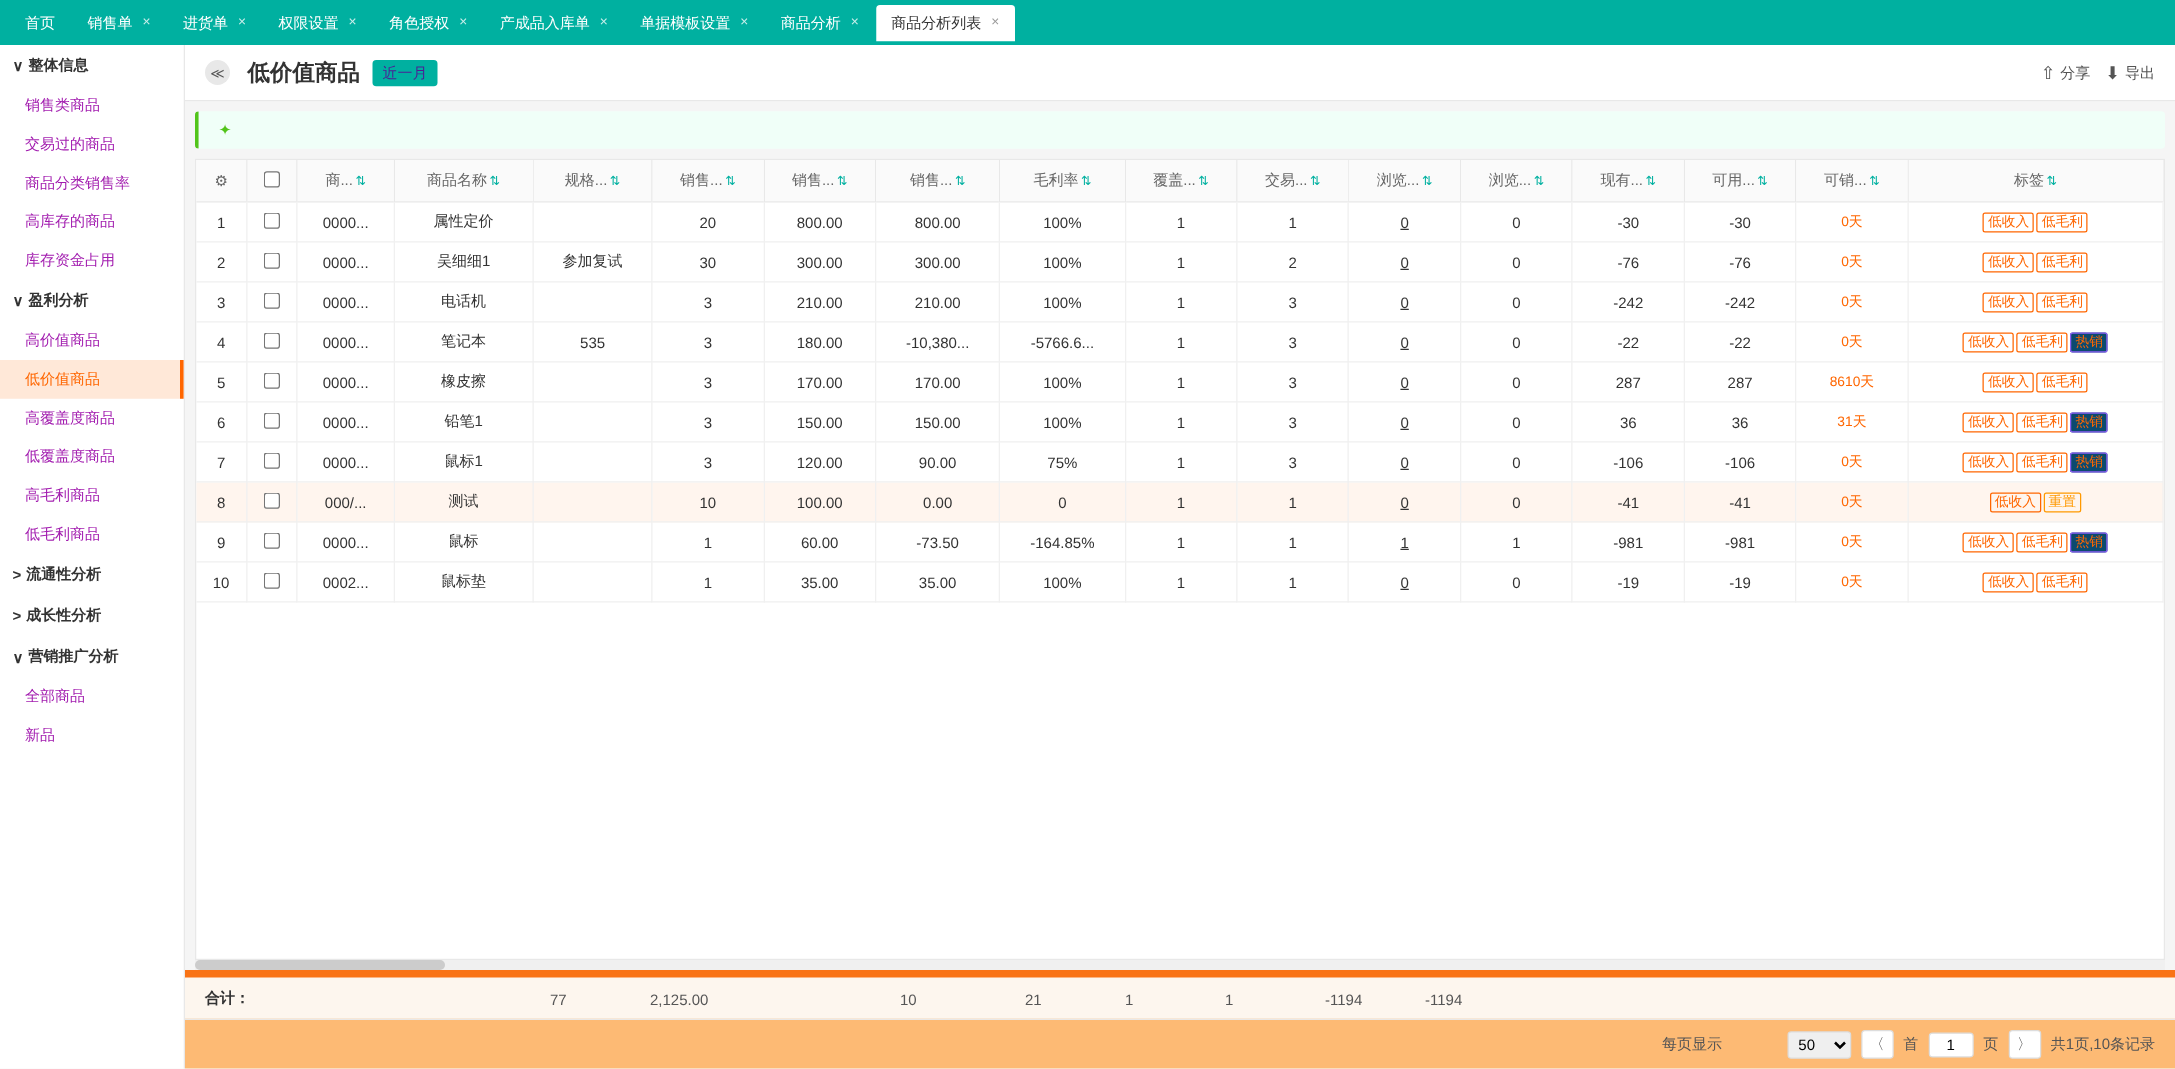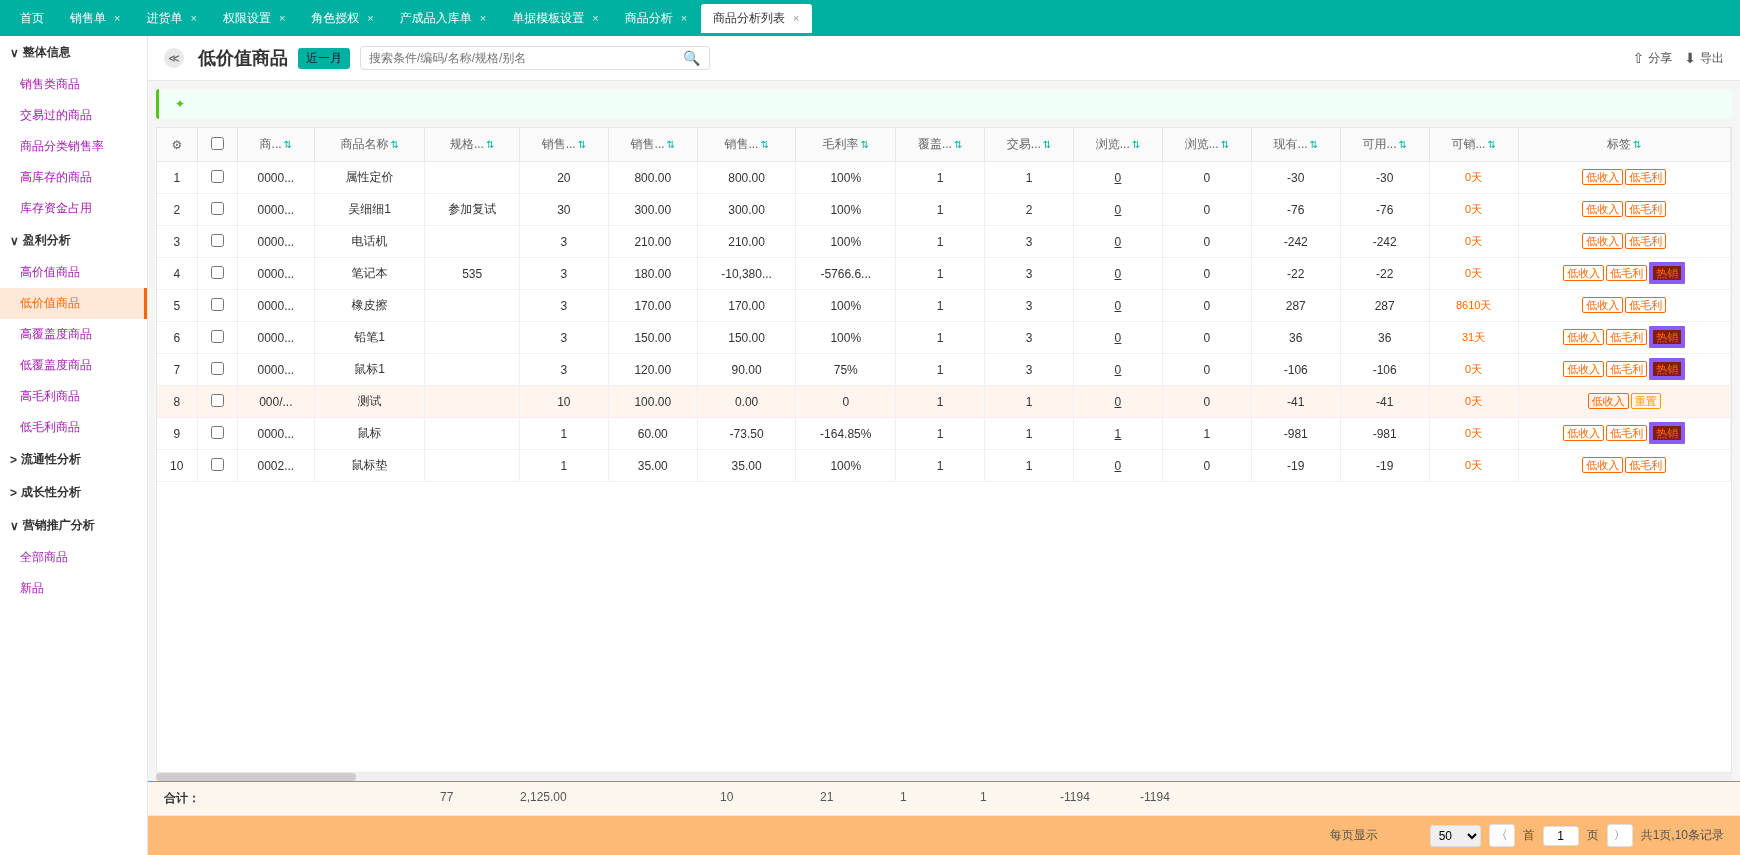--- a/index.html
+++ b/index.html
@@ -80,21 +80,21 @@
       gap: 10px;
       border-bottom: 1px solid #e8e8e8;
     }
     .page-title {
       font-size: 18px;
       font-weight: bold;
       color: #333;
     }
     .tag-btn {
       background: #00b0a0;
-      color: #0f172a;
+      color: #4c1d95;
       border: none;
       border-radius: 3px;
       padding: 2px 8px;
       cursor: pointer;
       font-size: 12px;
     }
     .search-box {
       display: flex;
       align-items: center;
       border: 1px solid #ddd;
@@ -174,32 +174,32 @@
     th .sort-icon { color: #00b0a0; margin-left: 2px; font-size: 10px; }
     td {
       padding: 7px 6px;
       text-align: center;
       border-bottom: 1px solid #f0f0f0;
       border-right: 1px solid #f0f0f0;
       color: #333;
     }
     tr.highlighted td { background: #fff5ee; }
     .tag-low-income { color: #ff6600; font-size: 11px; border: 1px solid #ff6600; border-radius: 2px; padding: 1px 3px; margin: 1px; text-align: right; }
-    .tag-hot { color: #ff6600; font-size: 11px; border: 4px solid #8b5cf6; border-radius: 2px; padding: 1px 3px; margin: 1px; background: #7f1d1d; }
+    .tag-hot { color: #ff6600; font-size: 11px; border: 1px solid #8b5cf6; border-radius: 2px; padding: 1px 3px; margin: 1px; background: #0c4a6e; }
     .tag-recommend { color: #ff9900; font-size: 11px; border: 1px solid #ff9900; border-radius: 2px; padding: 1px 3px; margin: 1px; }
     .tag-days { color: #ff6600; font-size: 11px; }
     .underline-link { text-decoration: underline; color: #333; cursor: pointer; }
 
     
     .summary-bar {
       background: #fdf6ee;
-      border-top: 1px solid #f97316;
+      border-top: 6px solid #f97316;
       padding: 8px 16px;
       display: flex;
-      align-items: flex-start;
+      align-items: flex-end;
       gap: 20px;
       font-size: 12px;
       color: #555;
     }
     .summary-label { font-weight: bold; color: #333; }
 
     
     .pagination-bar {
       background: #fdba74;
       padding: 8px 16px;
@@ -328,24 +328,20 @@
 
   <div class="content-area">
 
     <div class="content-header">
 
       <div style="background:#e8e8e8; border-radius:50%; width:20px; height:20px; display:flex; align-items:center; justify-content:center; cursor:pointer; margin-right:4px;">
         <span style="font-size:11px; color:#555;">≪</span>
       </div>
       <span class="page-title">低价值商品</span>
       <button class="tag-btn">近一月</button>
-      <div class="search-box">
-        <input type="text" style="color: rgb(170, 170, 170);" placeholder="搜索条件/编码/名称/规格/别名">
-        <span style="color:#ff7700; font-size:14px;">🔍</span>
-      </div>
       <div class="header-actions">
         <div class="action-btn">
           <span style="font-size:14px;">⇧</span>
           <span>分享</span>
         </div>
         <div class="action-btn">
           <span style="font-size:14px;">⬇</span>
           <span>导出</span>
         </div>
       </div>

